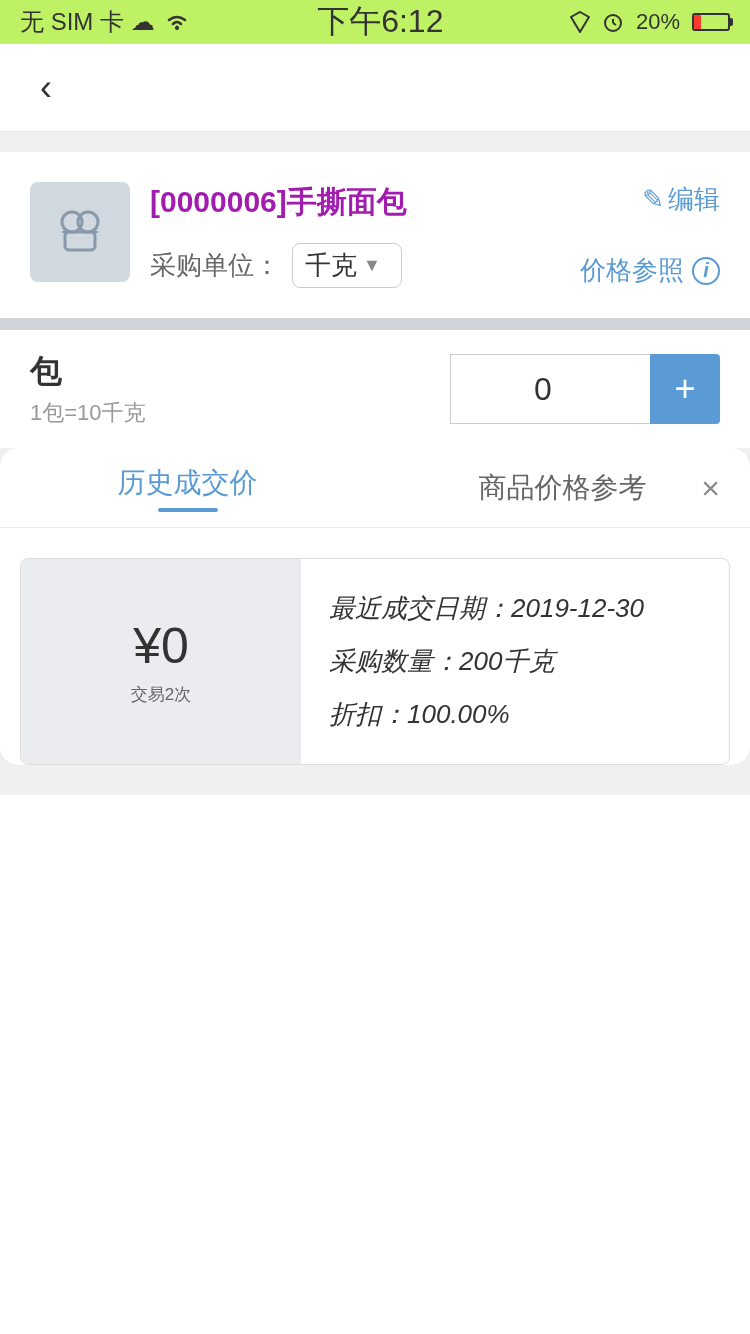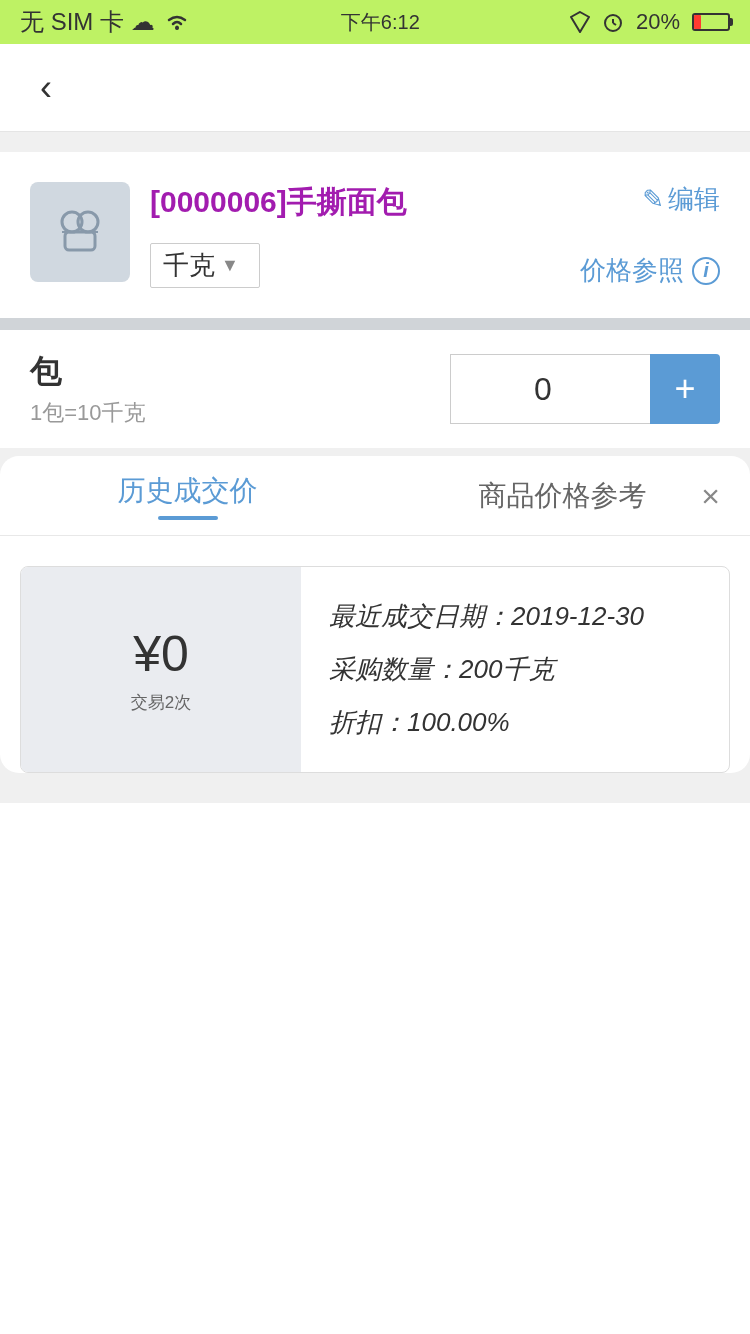--- a/index.html
+++ b/index.html
@@ -24,21 +24,21 @@
       padding: 0 20px;
       font-size: 24px;
       color: #333;
     }
     .status-left {
       display: flex;
       align-items: center;
       gap: 8px;
     }
     .status-center {
-      font-size: 20px;
+      font-size: 32px;
       font-weight: 500;
     }
     .status-right {
       display: flex;
       align-items: center;
       gap: 12px;
       font-size: 22px;
     }
     .battery-icon {
       display: inline-flex;
@@ -130,21 +130,21 @@
       display: flex;
       align-items: center;
       gap: 12px;
     }
     .product-unit-label {
       font-size: 26px;
       color: #666;
     }
     .unit-dropdown {
       border: 1px solid #ccc;
-      border-radius: 2px;
+      border-radius: 8px;
       padding: 4px 20px 4px 12px;
       font-size: 26px;
       color: #333;
       background: #fff;
       position: relative;
       display: inline-flex;
       align-items: center;
       gap: 6px;
     }
     .unit-dropdown-arrow {
@@ -240,21 +240,21 @@
       align-items: center;
       justify-content: center;
       cursor: pointer;
       border: none;
       border-radius: 0 4px 4px 0;
     }
 
     
     .tabs-section {
       background: #fff;
-      margin-top: 8px;
+      margin-top: 0;
       border-radius: 19px;
     }
     .tabs-header {
       display: flex;
       align-items: center;
       height: 80px;
       border-bottom: 1px solid #e8e8e8;
       position: relative;
     }
     .tab-item {
@@ -382,20 +382,21 @@
     <svg width="60" height="60" viewBox="0 0 60 60" fill="none">
       <circle cx="22" cy="20" r="10" stroke="#8899aa" stroke-width="3" fill="none"></circle>
       <circle cx="38" cy="20" r="10" stroke="#8899aa" stroke-width="3" fill="none"></circle>
       <line x1="12" y1="30" x2="48" y2="30" stroke="#8899aa" stroke-width="2"></line>
       <rect x="15" y="30" width="30" height="18" rx="4" stroke="#8899aa" stroke-width="3" fill="none"></rect>
     </svg>
   </div>
   <div class="product-info">
     <div class="product-name">[0000006]手撕面包</div>
     <div class="product-unit-row">
+      <span class="product-unit-label">采购单位：</span>
       <div class="unit-dropdown">
         <span>千克</span>
         <span class="unit-dropdown-arrow">▼</span>
       </div>
     </div>
   </div>
   <div class="edit-link">
     <span>✎</span>
     <span>编辑</span>
   </div>

